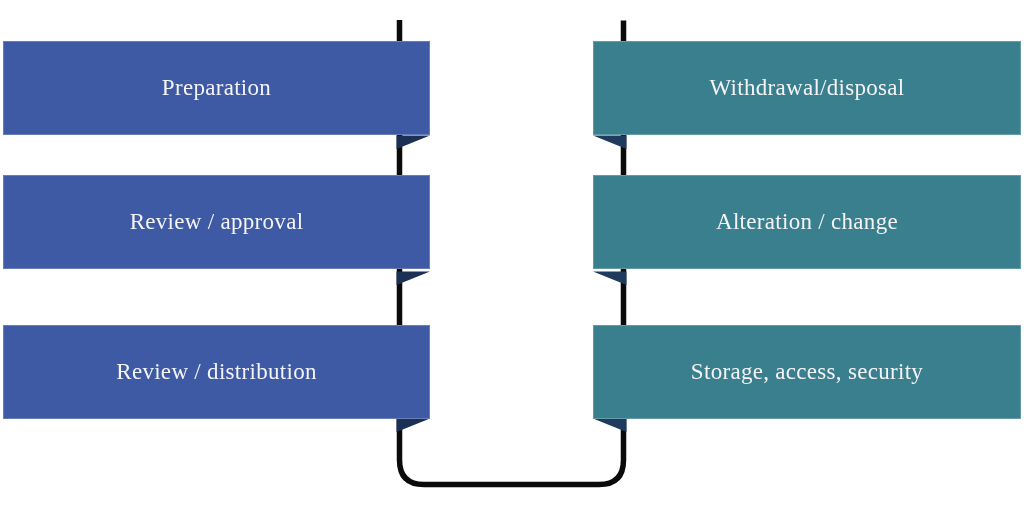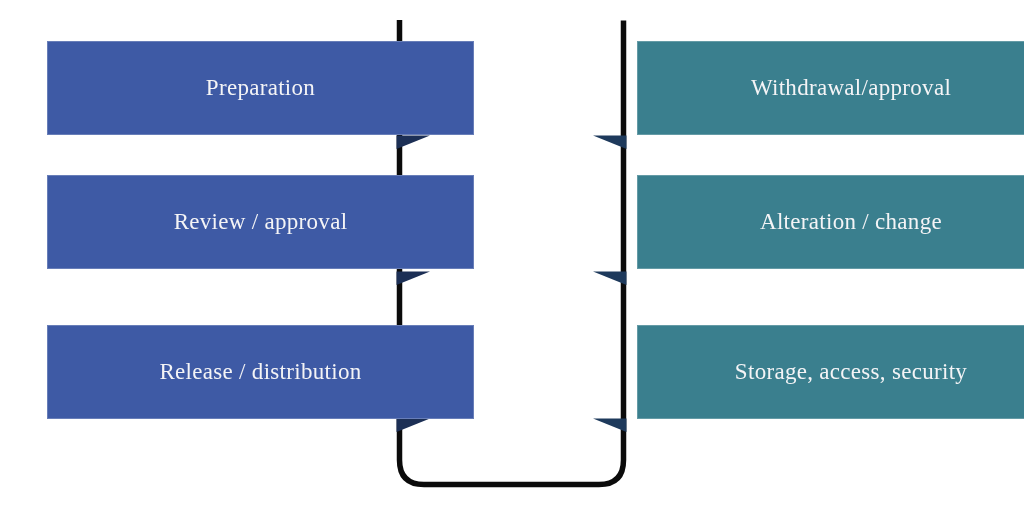--- a/index.html
+++ b/index.html
@@ -29,21 +29,20 @@
     width: 1024px;
     height: 508px;
   }
   .stage-box {
     position: absolute;
     height: 94px;
     display: flex;
     align-items: center;
     justify-content: center;
     box-shadow: inset 0 0 0 1px rgba(255,255,255,0.22);
-    margin-left: 44px;
   }
   .stage-box.left  { left: 3px;   width: 427px; background: var(--left-stage-fill); }
   .stage-box.right { left: 593px; width: 428px; background: var(--right-stage-fill); }
   .row-1 { top: 41px; }
   .row-2 { top: 175px; }
   .row-3 { top: 324.5px; }
   .stage-label {
     color: var(--label-text);
     font-size: 23px;
     letter-spacing: 0.3px;
@@ -69,25 +68,25 @@
     <polygon points="626.5,418.5 593,418.5 626.5,432" fill="var(--right-fold)"></polygon>
   </svg>
 
   <div class="stage-box left row-1">
     <span class="stage-label">Preparation</span>
   </div>
   <div class="stage-box left row-2">
     <span class="stage-label">Review / approval</span>
   </div>
   <div class="stage-box left row-3">
-    <span class="stage-label">Release / distribution</span>
+    <span class="stage-label">Review / distribution</span>
   </div>
 
   <div class="stage-box right row-1">
-    <span class="stage-label">Withdrawal/approval</span>
+    <span class="stage-label">Withdrawal/disposal</span>
   </div>
   <div class="stage-box right row-2">
     <span class="stage-label">Alteration / change</span>
   </div>
   <div class="stage-box right row-3">
     <span class="stage-label">Storage, access, security</span>
   </div>
 
 </div>
 

